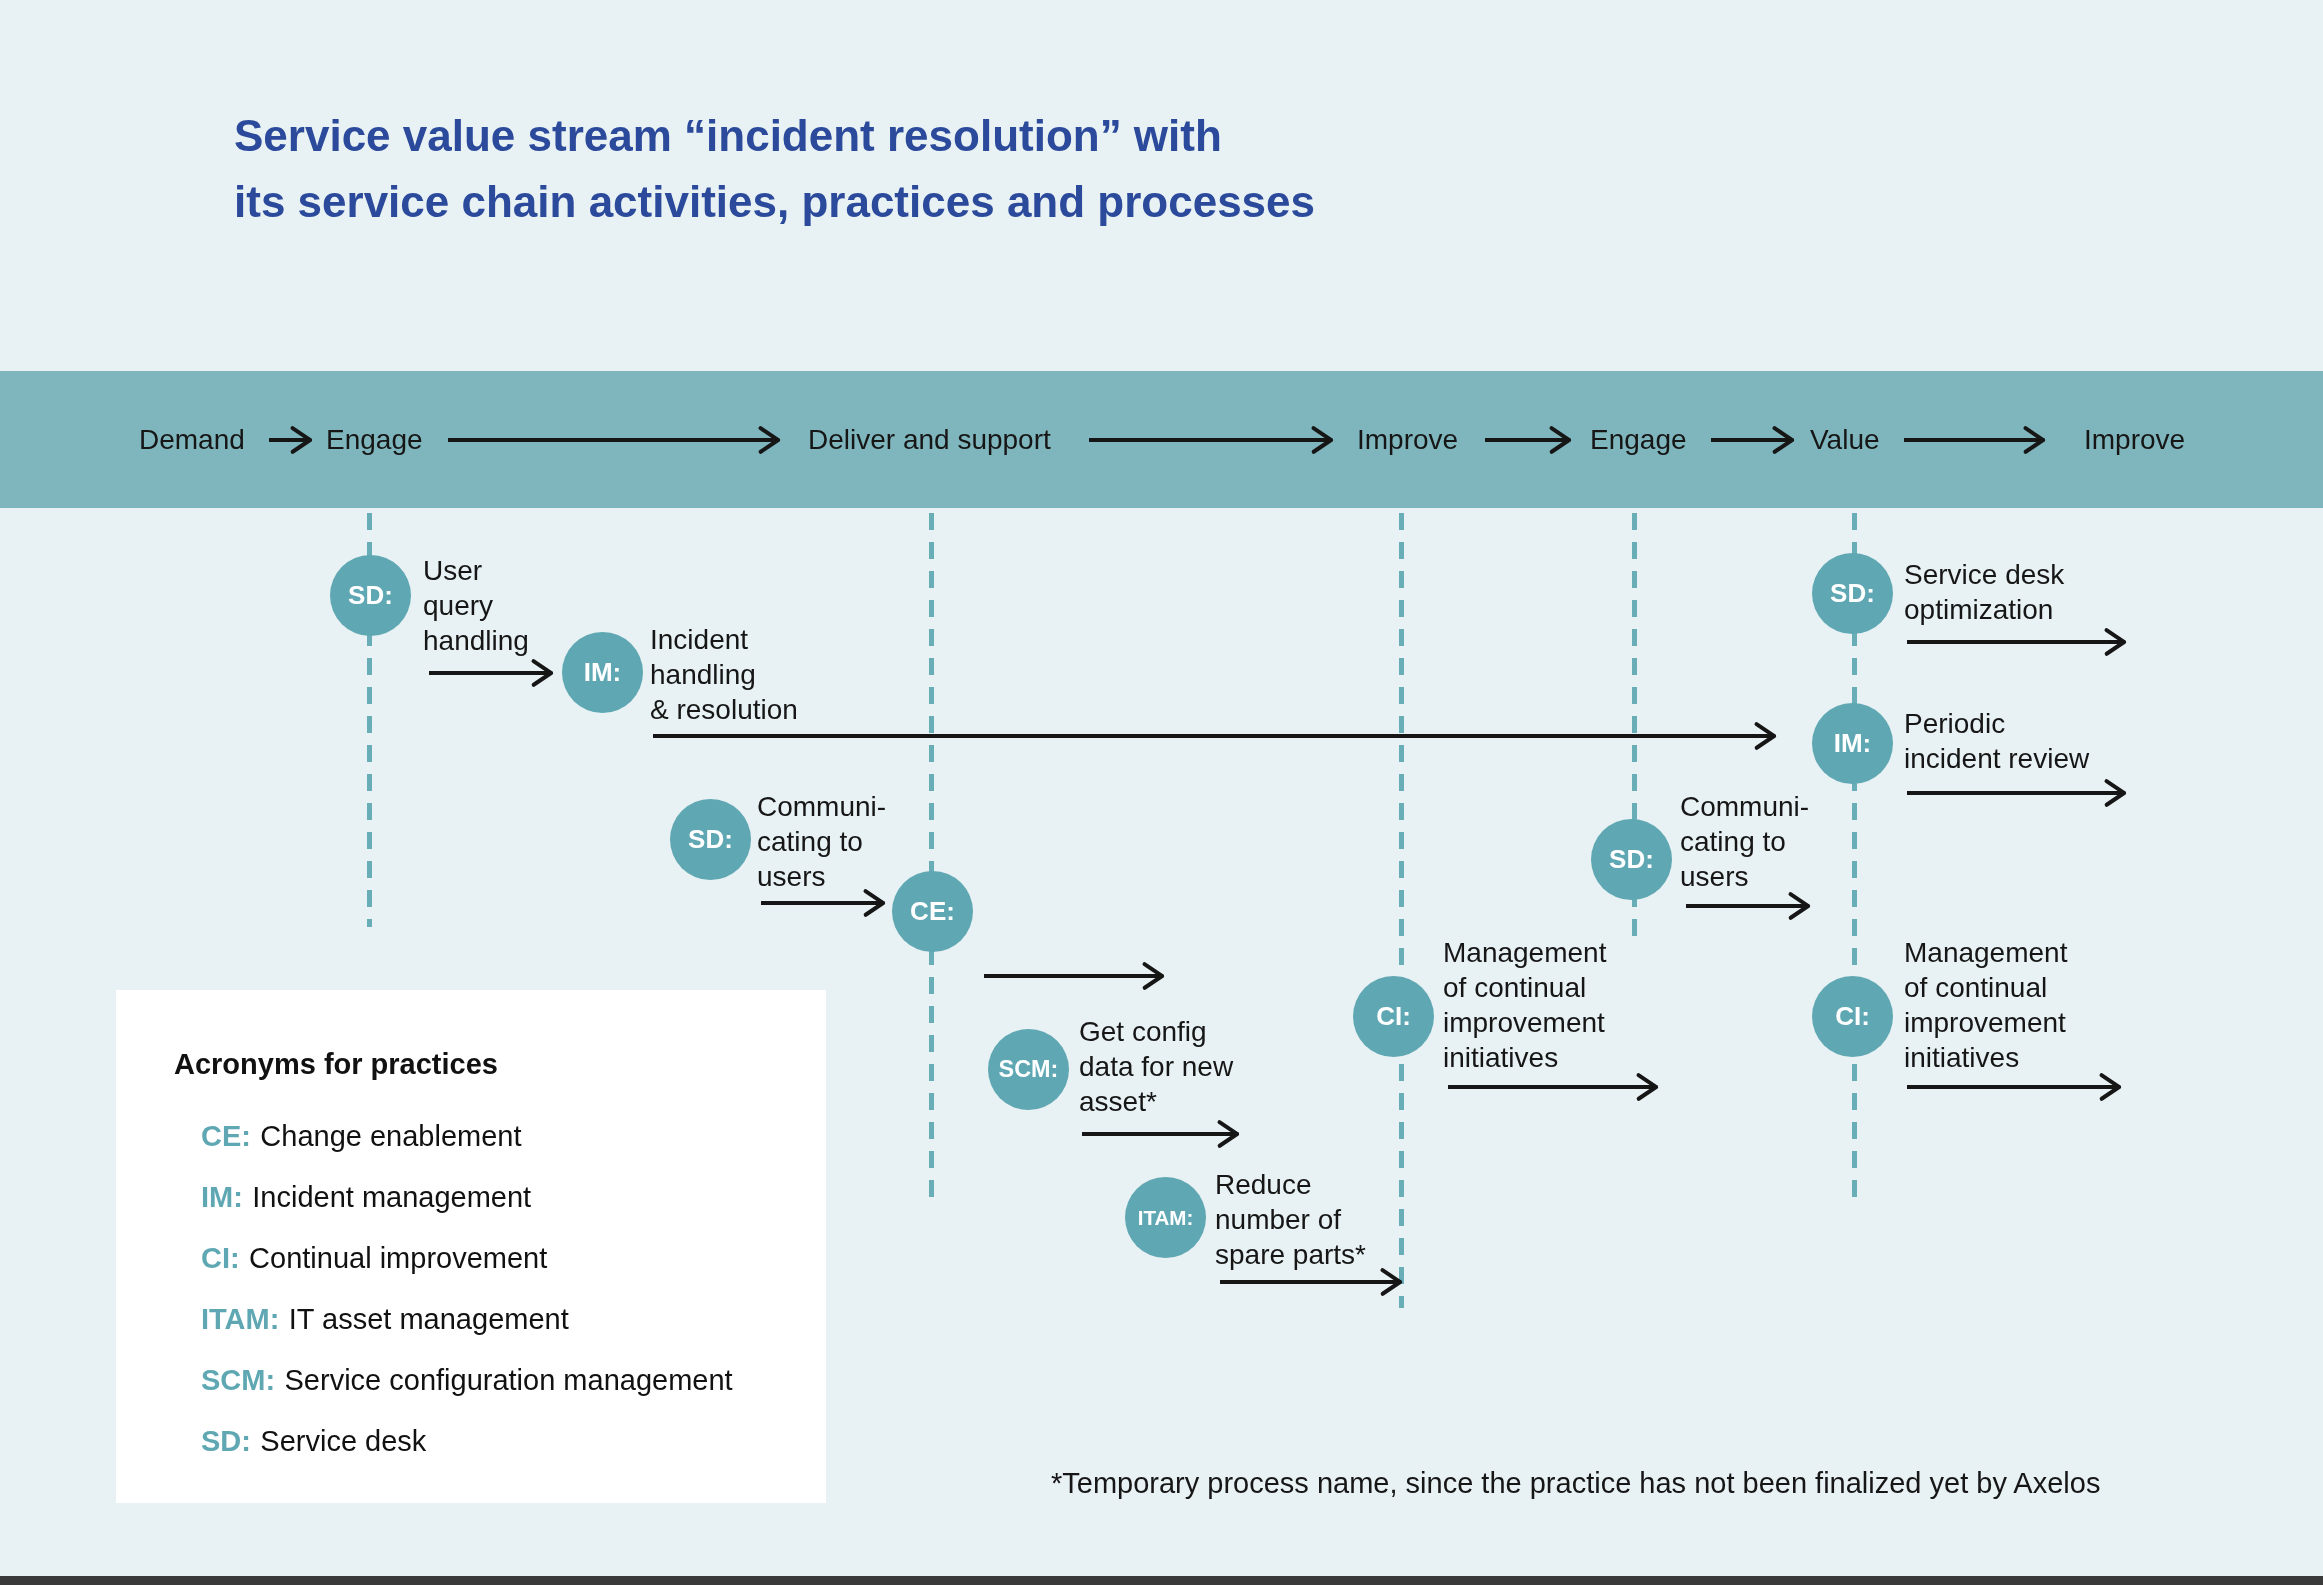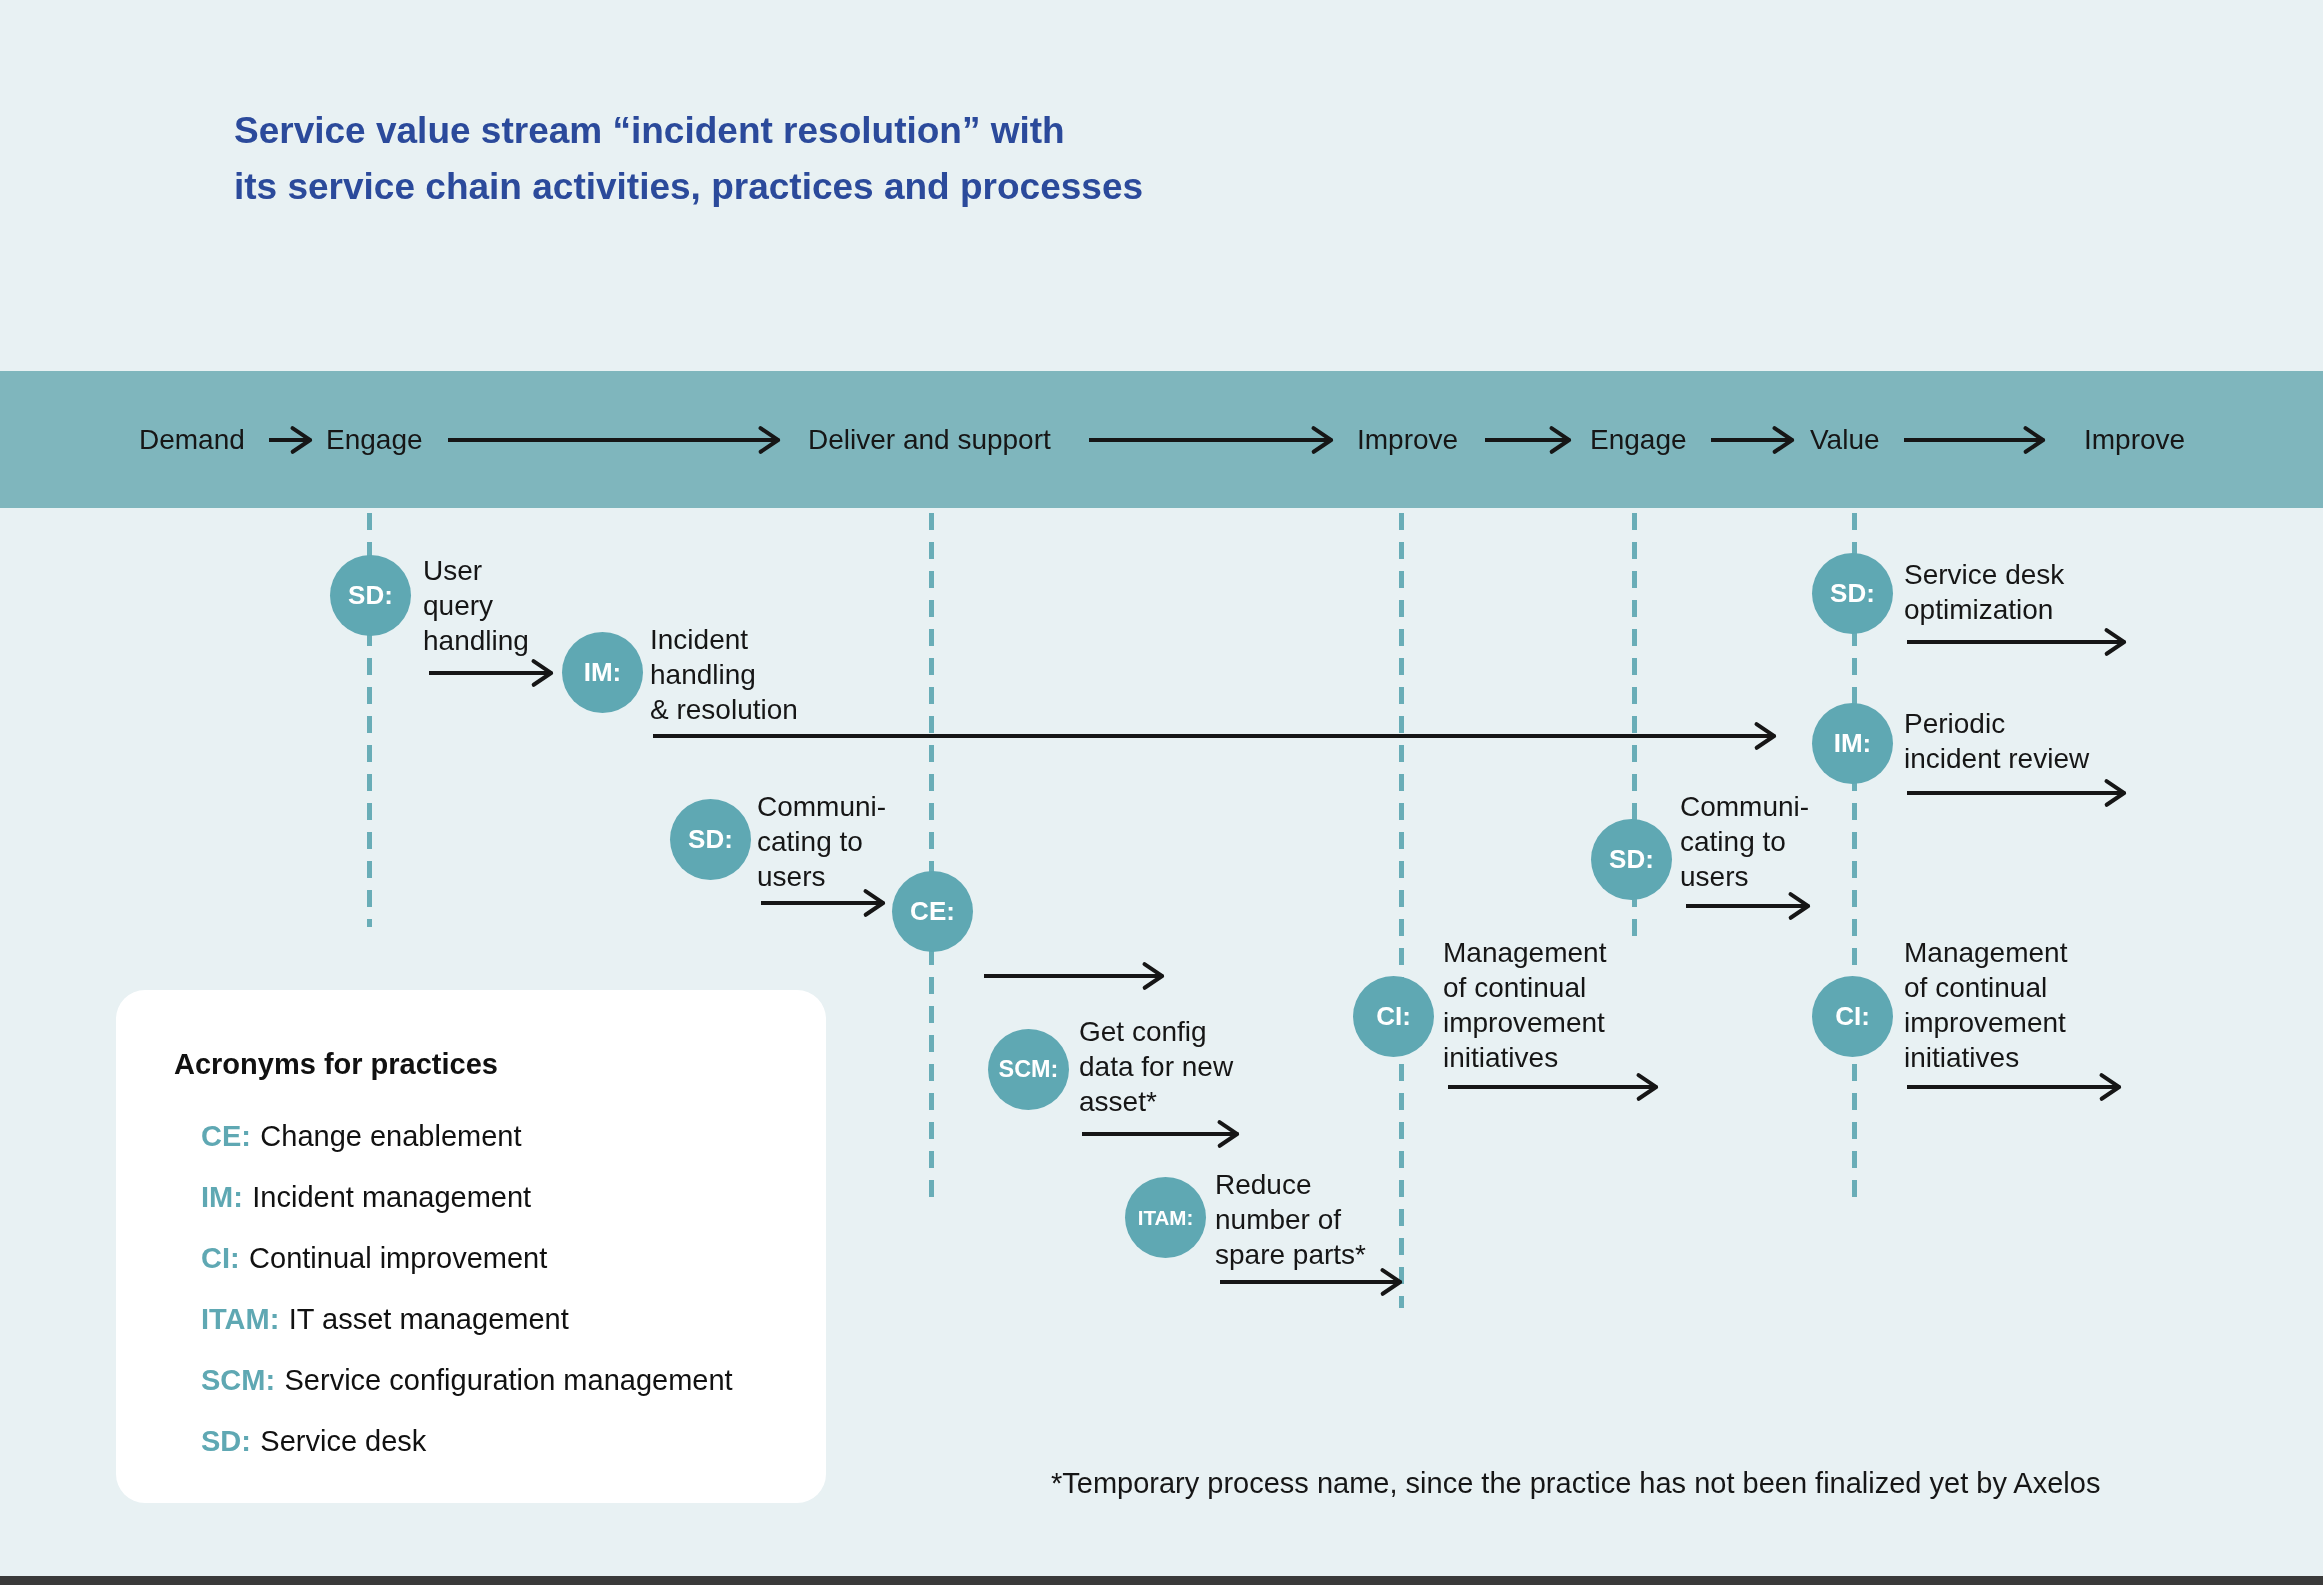--- a/index.html
+++ b/index.html
@@ -4,21 +4,21 @@
 <style>
   * { margin:0; padding:0; box-sizing:border-box; }
   body { background:#cfd9dc; }
   .canvas {
     position:relative; width:2324px; height:1585px;
     background:#e8f1f3; overflow:hidden;
     font-family:"Liberation Sans", sans-serif; color:#161616;
   }
   .page-title {
     position:absolute; left:234px; top:103px;
-    font-size:37px; font-weight:700; color:#2b4a9b; line-height:1.5;
+    font-size:44px; font-weight:700; color:#2b4a9b; line-height:1.5;
   }
   .band {
     position:absolute; left:0; top:371px; width:2324px; height:137px;
     background:#7fb6bd; z-index:1;
   }
   .band-label {
     position:absolute; top:0; height:100%;
     display:flex; align-items:center; font-size:28px; white-space:nowrap;
   }
   
@@ -43,21 +43,21 @@
     font-weight:700; font-size:26px;
   }
   .badge.sm { font-size:23.4px; }
   .badge.xs { font-size:20.6px; }
   .node-label {
     position:absolute; font-size:28px; line-height:1.25;
     white-space:pre-line; z-index:2;
   }
   .legend {
     position:absolute; left:116px; top:990px; width:710px; height:513px;
-    background:#ffffff; padding:58px 37px 0 58px; z-index:4;border-radius:29px;
+    background:#ffffff; padding:58px 37px 0 58px; z-index:4;
   }
   .legend h2 { font-size:29px; font-weight:700; margin-bottom:39px; color:#111; }
   .legend-item { font-size:29px; margin-bottom:28px; color:#111;margin-left:27px; }
   .legend-acr { color:#5fa8b3; font-weight:700; margin-right:9.4px; }
   .footnote { position:absolute; left:1051px; top:1467px; font-size:29px; z-index:2; }
   .bottom-strip { position:absolute; left:0; bottom:0; width:100%; height:9.4px; background:#3a3a3a; }
 </style>
 </head>
 <body>
 

